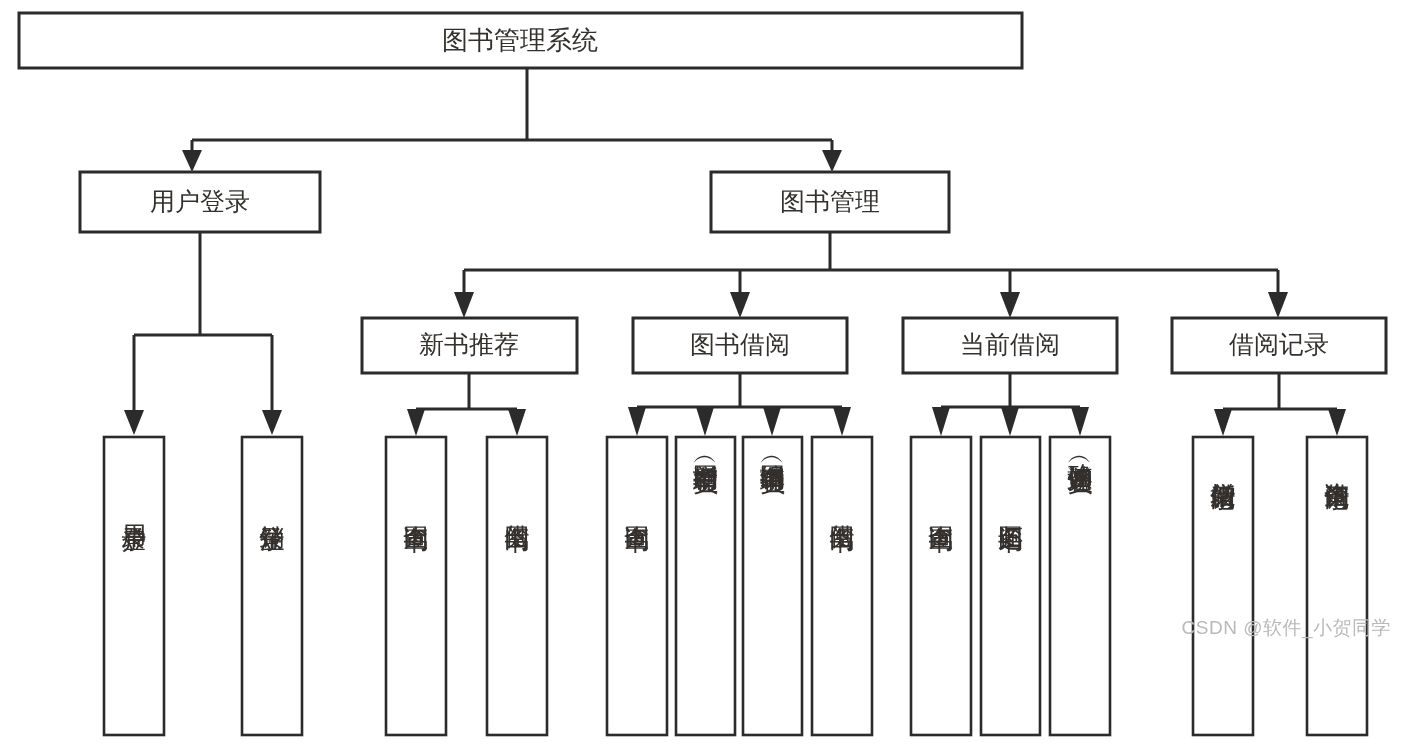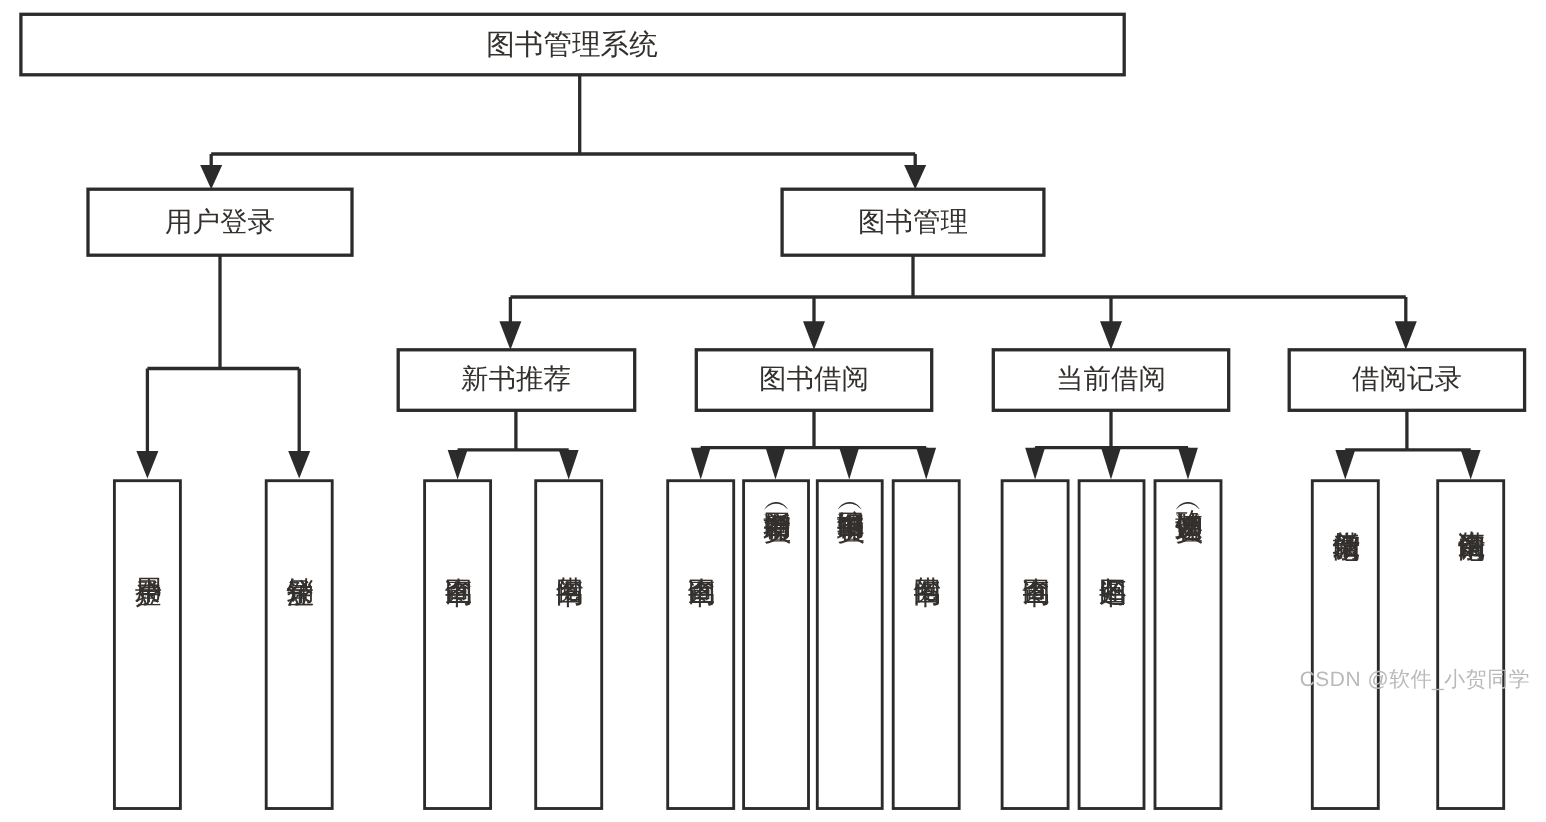--- a/index.html
+++ b/index.html
@@ -69,21 +69,21 @@
     letter-spacing: 1px;
     white-space: nowrap;
     display: flex;
     align-items: center;
     justify-content: flex-start;
     pointer-events: none;
   }
   .watermark {
     position: absolute;
     right: 14px;
-    bottom: 16px;
+    bottom: 6px;
     font-family: "Liberation Sans", "DejaVu Sans", sans-serif;
     font-size: 19px;
     color: #b9b9b9;
     letter-spacing: 0.5px;
     white-space: nowrap;
   }
 </style>
 </head>
 <body>
 

